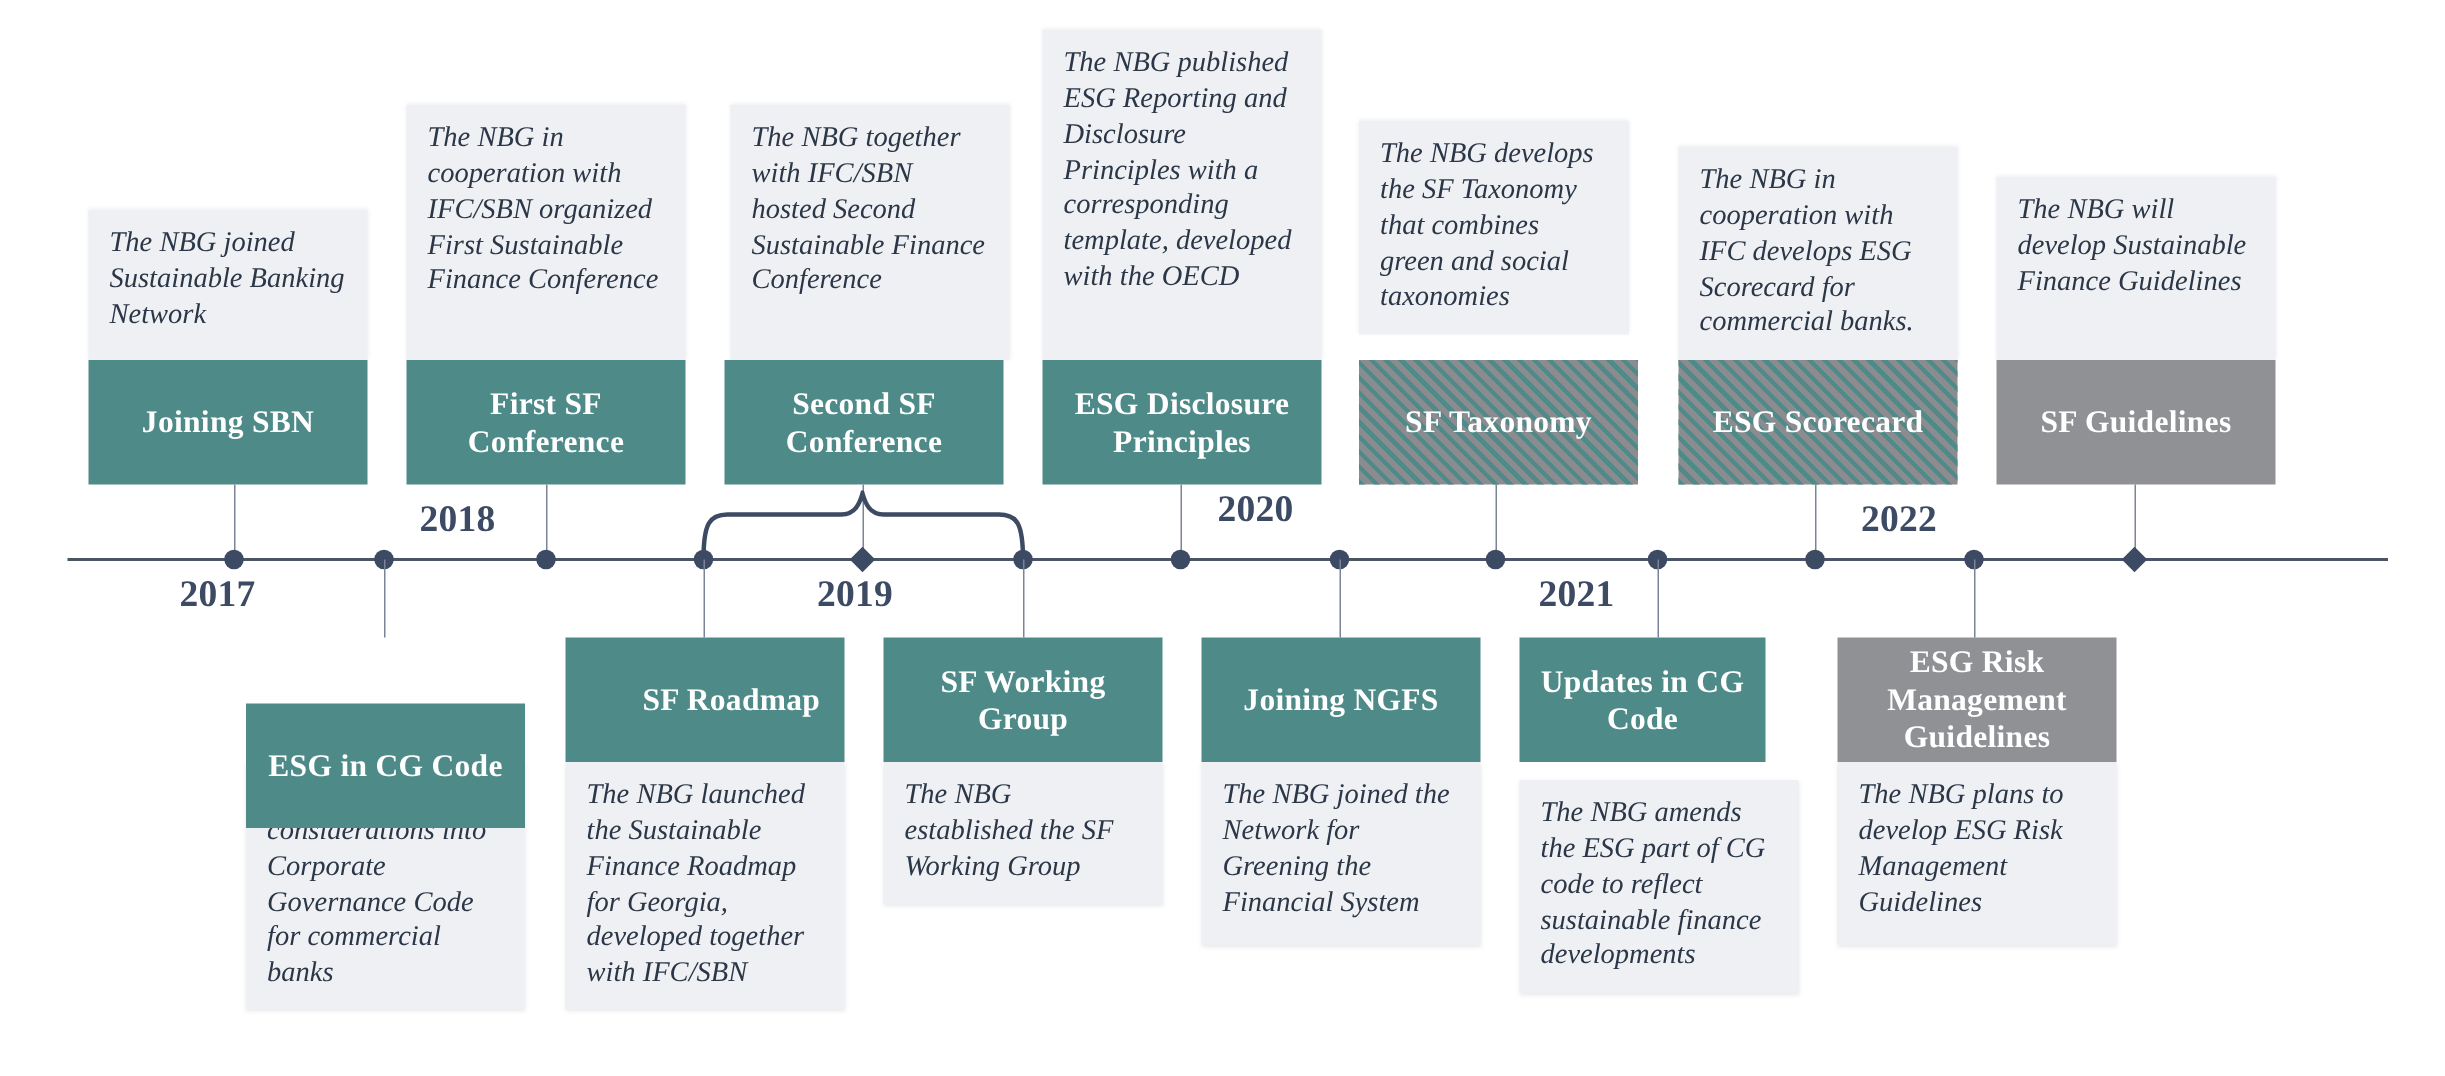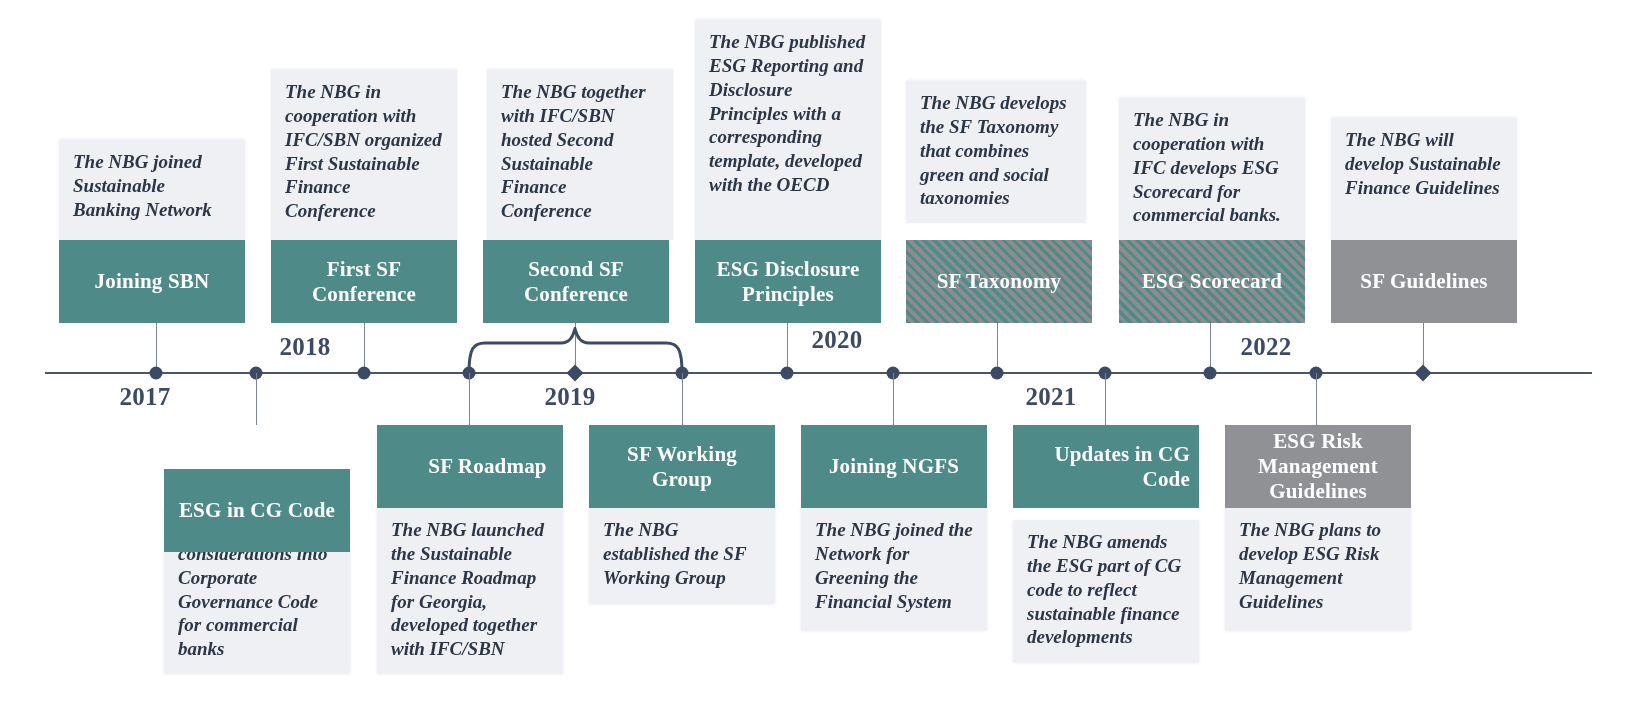--- a/index.html
+++ b/index.html
@@ -91,21 +91,20 @@
   }
   .card-desc {
     box-sizing: border-box;
     background: #eef0f4;
     color: #2b3646;
     font-style: italic;
     font-size: 19px;
     line-height: 1.255;
     padding: 10px 13px 10px 14px;
     box-shadow: 0 1px 3px rgba(60,70,90,0.13);
-    font-weight: bold;
   }
   .card.top .card-desc   { box-shadow: 0 -1px 3px rgba(60,70,90,0.10); }
 </style>
 </head>
 <body>
 
 <div id="canvas">
 
   <div id="top-layer">
       <div class="card top" style="left: 59px; top: 0px; width: 186px; height: 0px;">
@@ -187,21 +186,21 @@
         <div class="card-label teal" style="position: absolute; left: 0px; top: 425px; width: 186px; height: 83px;">SF Working Group</div>
       </div>
       <div class="connector" style="left: 682px; top: 373px; height: 52px;"></div>
       <div class="card bottom" style="left: 801px; top: 0px; width: 186px; height: 0px;">
         <div class="card-desc" style="position: absolute; left: 0px; top: 508px; width: 186px; min-height: 122px;">The NBG joined the Network for Greening the Financial System</div>
         <div class="card-label teal" style="position: absolute; left: 0px; top: 425px; width: 186px; height: 83px;">Joining NGFS</div>
       </div>
       <div class="connector" style="left: 893px; top: 373px; height: 52px;"></div>
       <div class="card bottom" style="left: 1013px; top: 0px; width: 186px; height: 0px;">
         <div class="card-desc" style="position: absolute; left: 0px; top: 520px; width: 186px; min-height: 142px;">The NBG amends the ESG part of CG code to reflect sustainable finance developments</div>
-        <div class="card-label teal" style="position: absolute; left: 0px; top: 425px; width: 186px; height: 83px; text-align: right;">Updates in CG Code</div>
+        <div class="card-label teal" style="position: absolute; left: 0px; top: 425px; width: 164px; height: 83px;">Updates in CG Code</div>
       </div>
       <div class="connector" style="left: 1105px; top: 373px; height: 52px;"></div>
       <div class="card bottom" style="left: 1225px; top: 0px; width: 186px; height: 0px;">
         <div class="card-desc" style="position: absolute; left: 0px; top: 508px; width: 186px; min-height: 122px;">The NBG plans to develop ESG Risk Management Guidelines</div>
         <div class="card-label gray" style="position: absolute; left: 0px; top: 425px; width: 186px; height: 83px;">ESG Risk Management Guidelines</div>
       </div>
       <div class="connector" style="left: 1316px; top: 373px; height: 52px;"></div>
     </div>
 
 </div>

